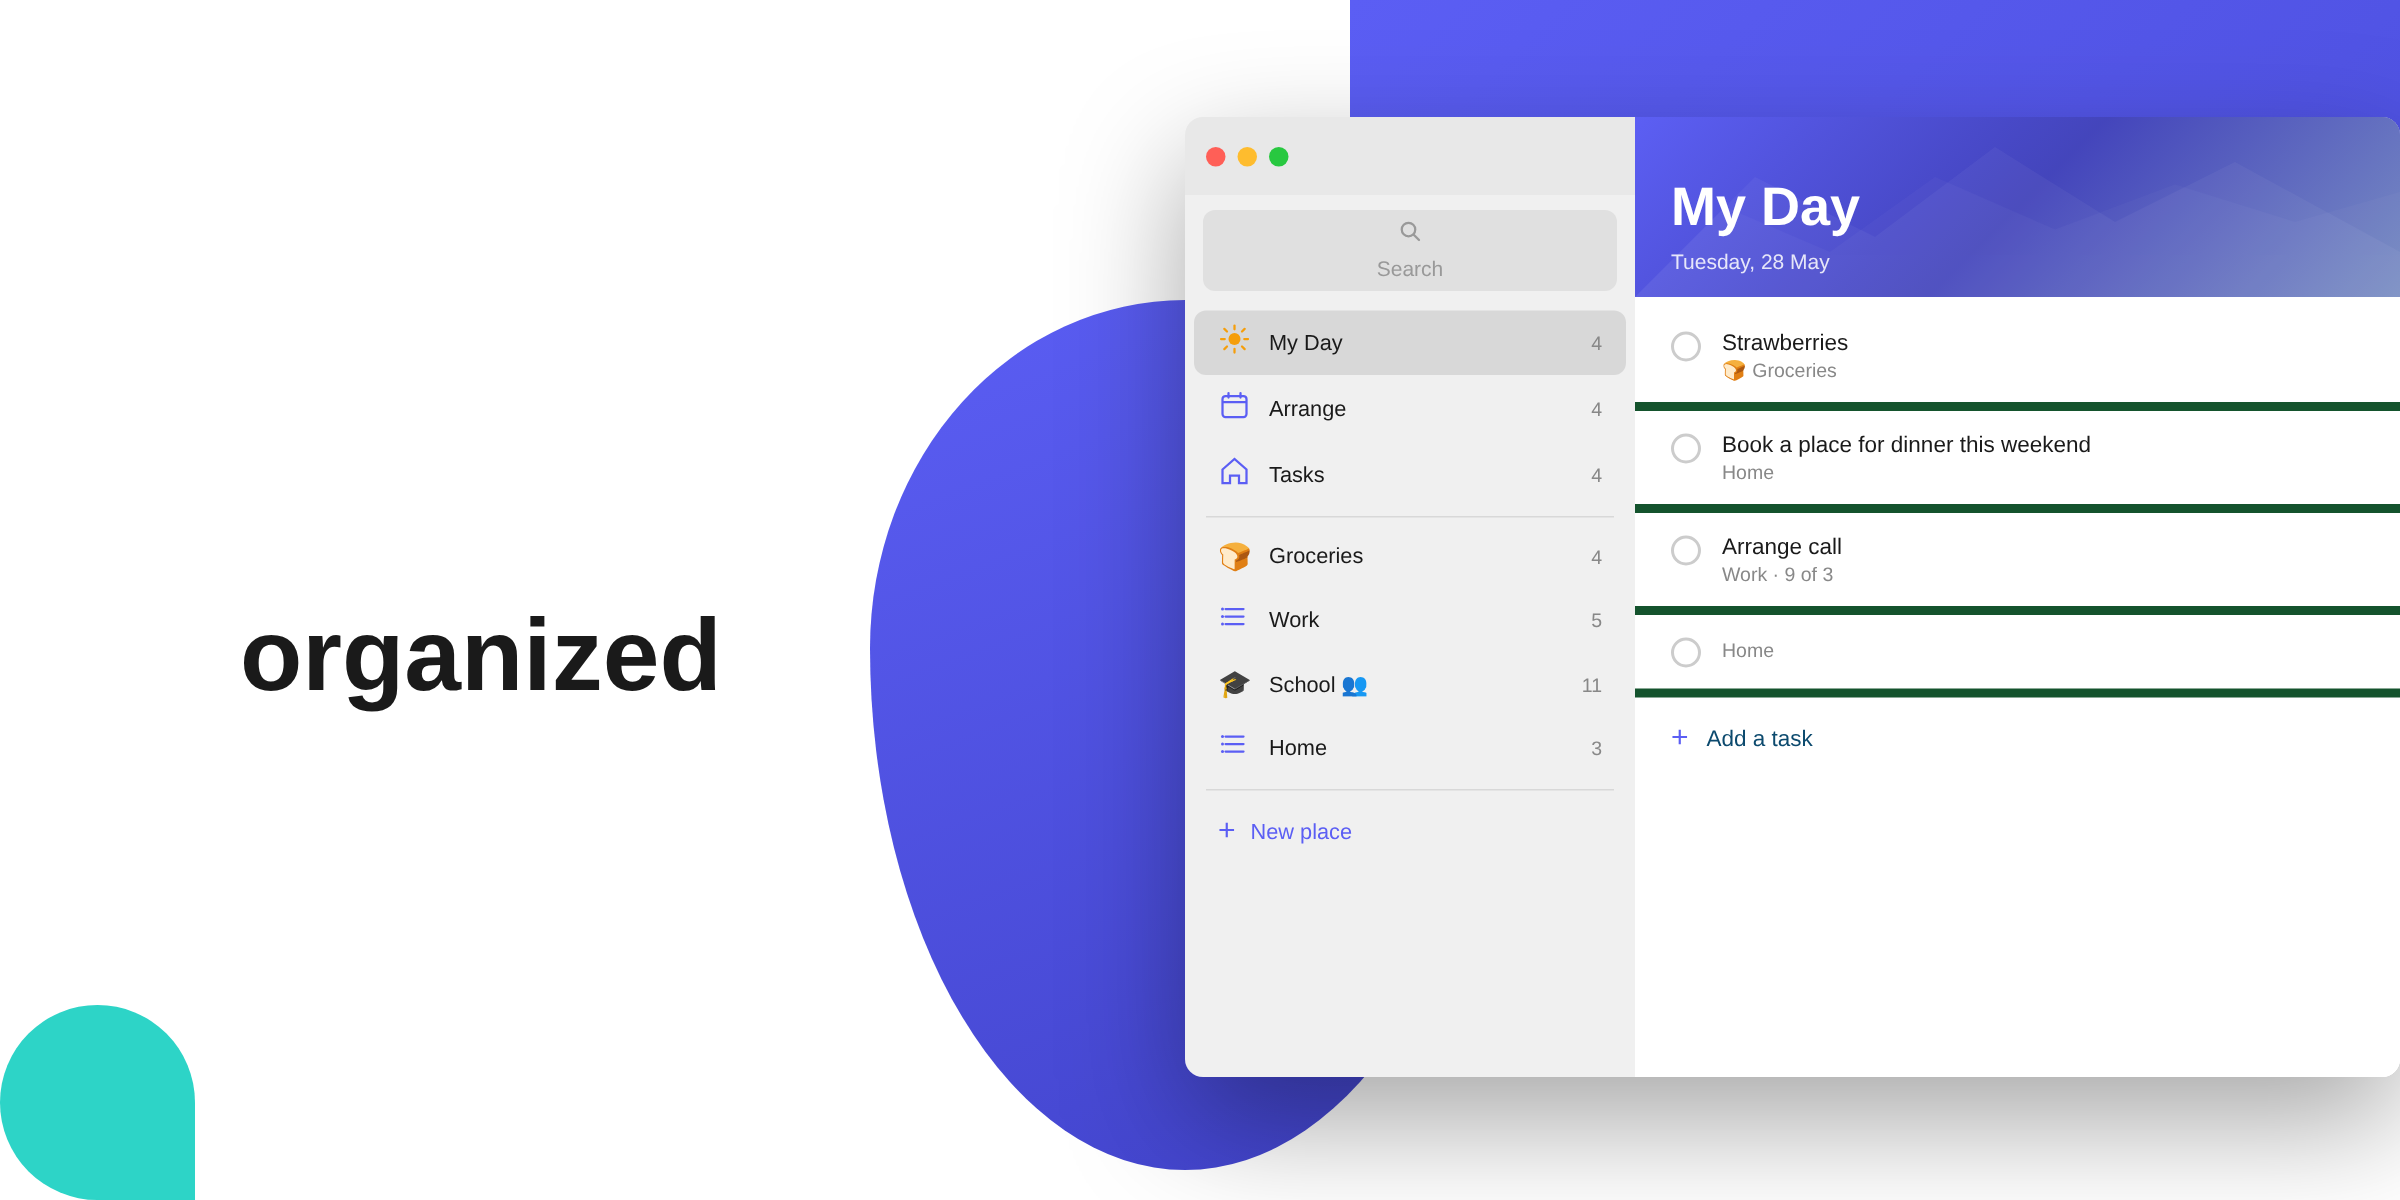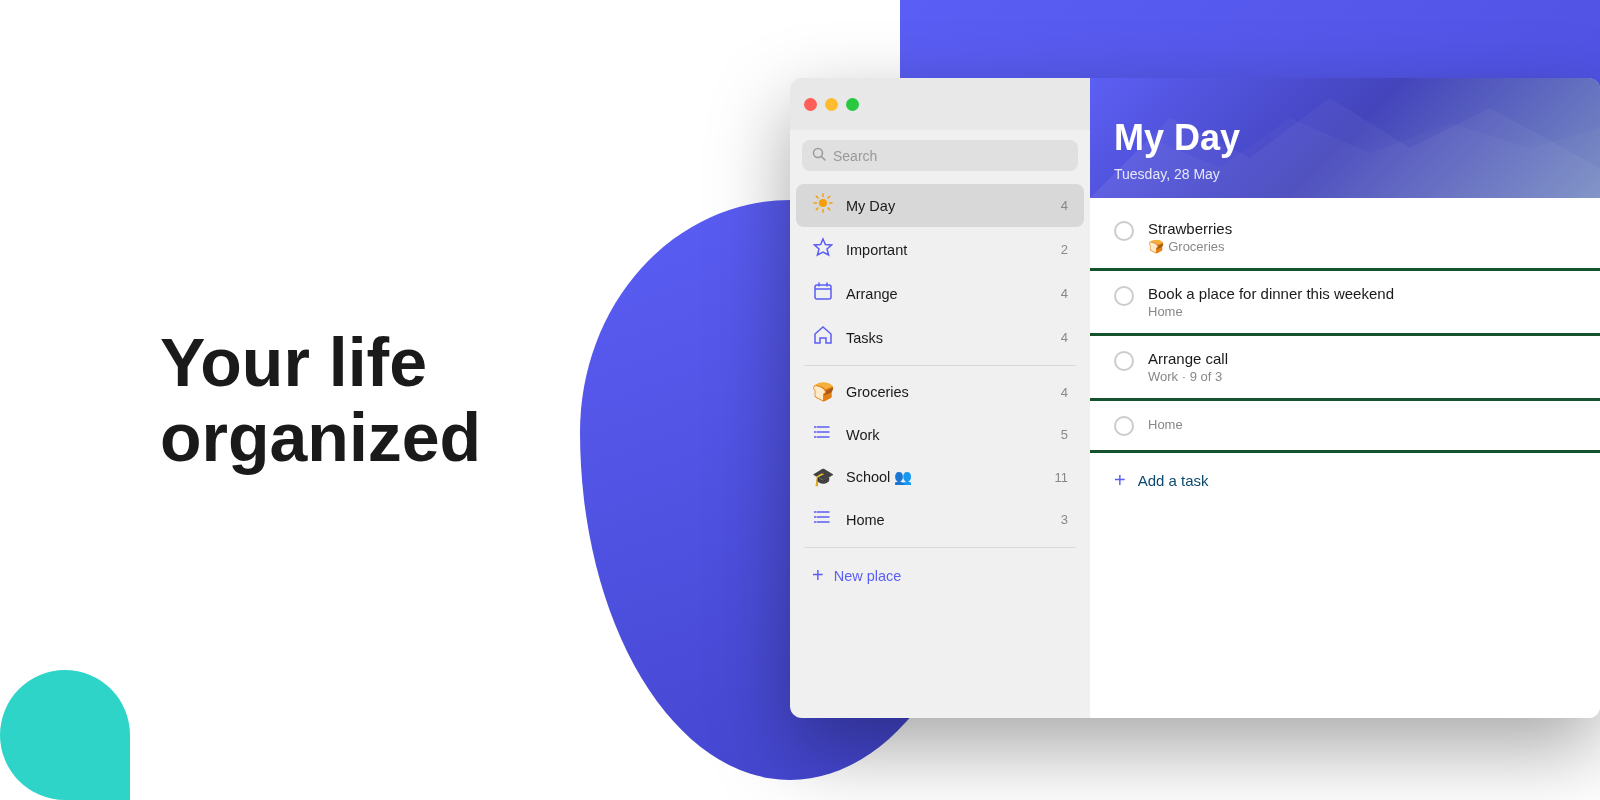--- a/index.html
+++ b/index.html
@@ -104,20 +104,21 @@
 
     .search-bar {
       margin: 10px 12px 8px;
       background: #e0e0e0;
       border-radius: 8px;
       display: flex;
       align-items: center;
       padding: 7px 10px;
       gap: 7px;
       flex-shrink: 0;
+      flex-direction: column;
     }
 
     .search-icon-svg {
       color: #888;
       font-size: 14px;
       flex-shrink: 0;
     }
 
     .search-text {
       color: #999;
@@ -249,21 +250,21 @@
       flex: 1;
       overflow-y: auto;
       padding: 8px 0;
       background: #fff;
     }
 
     .task-item {
       display: flex;
       align-items: flex-start;
       padding: 14px 24px;
-      border-bottom: 3px solid #14532d;
+      border-bottom: 6px solid #14532d;
       gap: 14px;
       cursor: pointer;
     }
 
     .task-checkbox {
       width: 20px;
       height: 20px;
       border-radius: 50%;
       border: 2px solid #ccc;
       flex-shrink: 0;
@@ -318,21 +319,21 @@
   </style>
 </head>
 <body>
 
 <div class="bg-shape-blue-top"></div>
 <div class="bg-shape-blue-mid"></div>
 <div class="bg-shape-teal"></div>
 
 <div class="hero-text">
   <div class="hero-title">
-    <span>Your life</span><br>
+    <br>
     <span>organized</span>
   </div>
 </div>
 
 <div class="app-window">
 
   <div class="sidebar">
 
     <div class="title-bar">
       <div class="traffic-light traffic-close"></div>
@@ -363,29 +364,20 @@
             <line x1="3.22" y1="3.22" x2="5" y2="5" stroke="#f59e0b" stroke-width="1.5" stroke-linecap="round"></line>
             <line x1="15" y1="15" x2="16.78" y2="16.78" stroke="#f59e0b" stroke-width="1.5" stroke-linecap="round"></line>
             <line x1="16.78" y1="3.22" x2="15" y2="5" stroke="#f59e0b" stroke-width="1.5" stroke-linecap="round"></line>
             <line x1="5" y1="15" x2="3.22" y2="16.78" stroke="#f59e0b" stroke-width="1.5" stroke-linecap="round"></line>
           </svg>
         </span>
         <span class="nav-label">My Day</span>
         <span class="nav-count">4</span>
       </div>
 
-      <div class="nav-item">
-        <span class="nav-icon">
-          <svg width="20" height="20" viewBox="0 0 20 20" fill="none">
-            <polygon points="10,2 12.4,7.5 18.5,8 14,12 15.6,18 10,15 4.4,18 6,12 1.5,8 7.6,7.5" stroke="#5b5ef4" stroke-width="1.5" fill="none"></polygon>
-          </svg>
-        </span>
-        <span class="nav-label">Important</span>
-        <span class="nav-count">2</span>
-      </div>
 
       <div class="nav-item">
         <span class="nav-icon">
           <svg width="20" height="20" viewBox="0 0 20 20" fill="none">
             <rect x="2" y="4" width="16" height="14" rx="2" stroke="#5b5ef4" stroke-width="1.5" fill="none"></rect>
             <line x1="2" y1="8" x2="18" y2="8" stroke="#5b5ef4" stroke-width="1.5"></line>
             <line x1="6" y1="2" x2="6" y2="5" stroke="#5b5ef4" stroke-width="1.5" stroke-linecap="round"></line>
             <line x1="14" y1="2" x2="14" y2="5" stroke="#5b5ef4" stroke-width="1.5" stroke-linecap="round"></line>
           </svg>
         </span>

